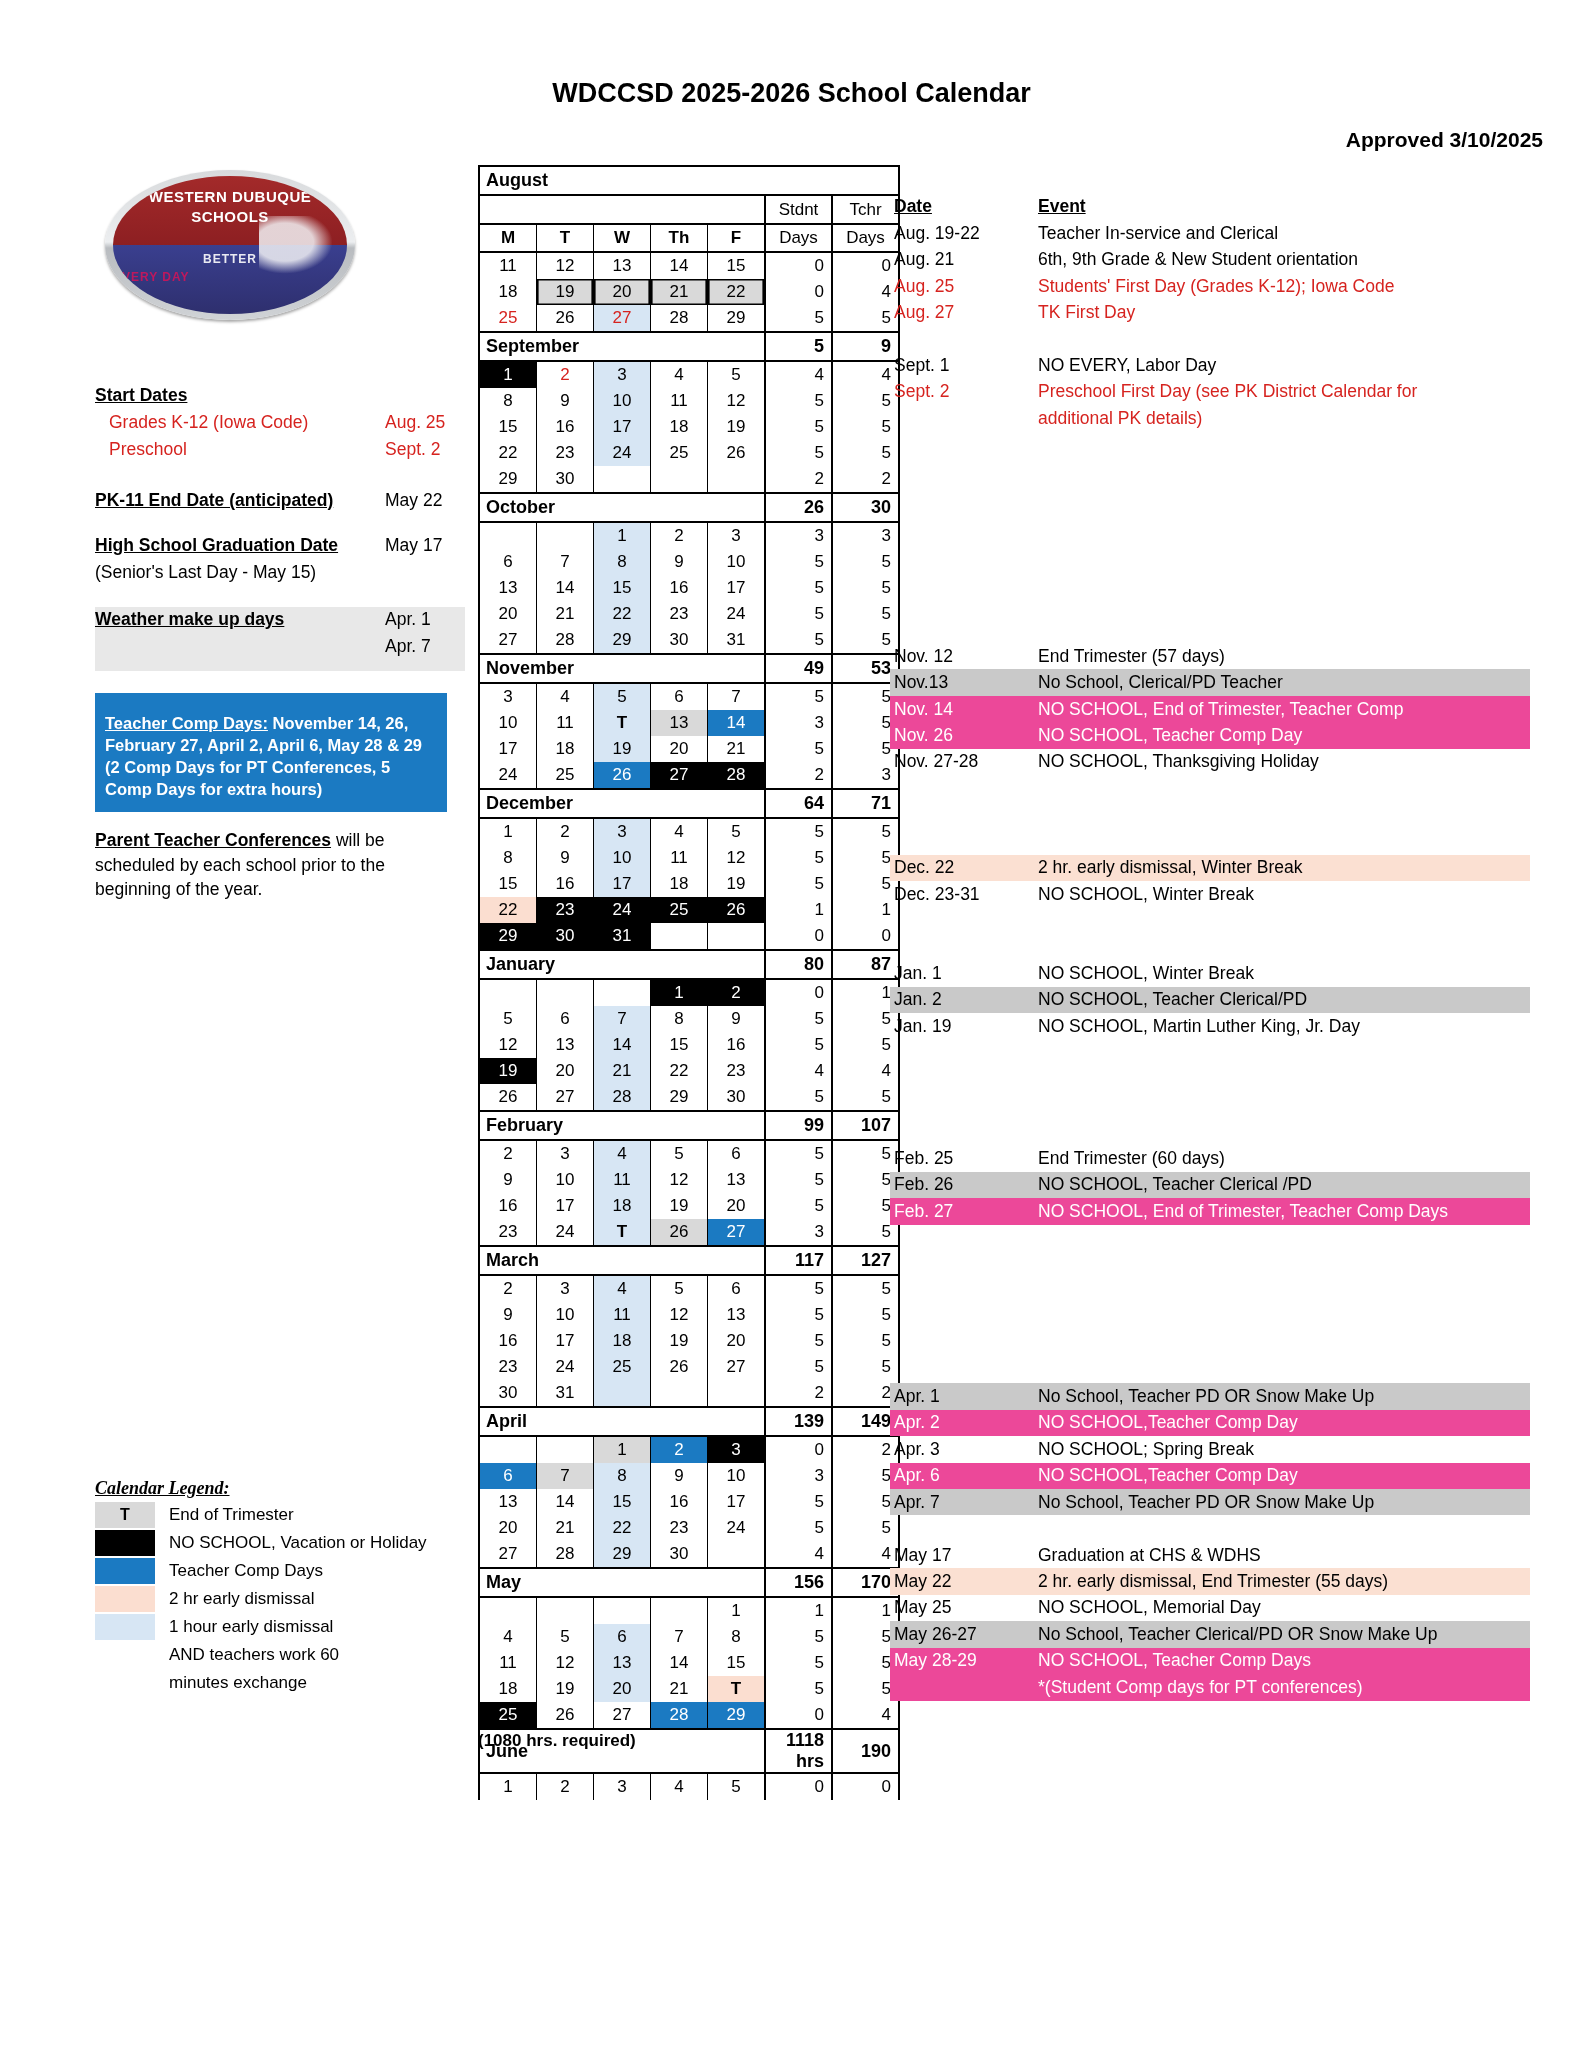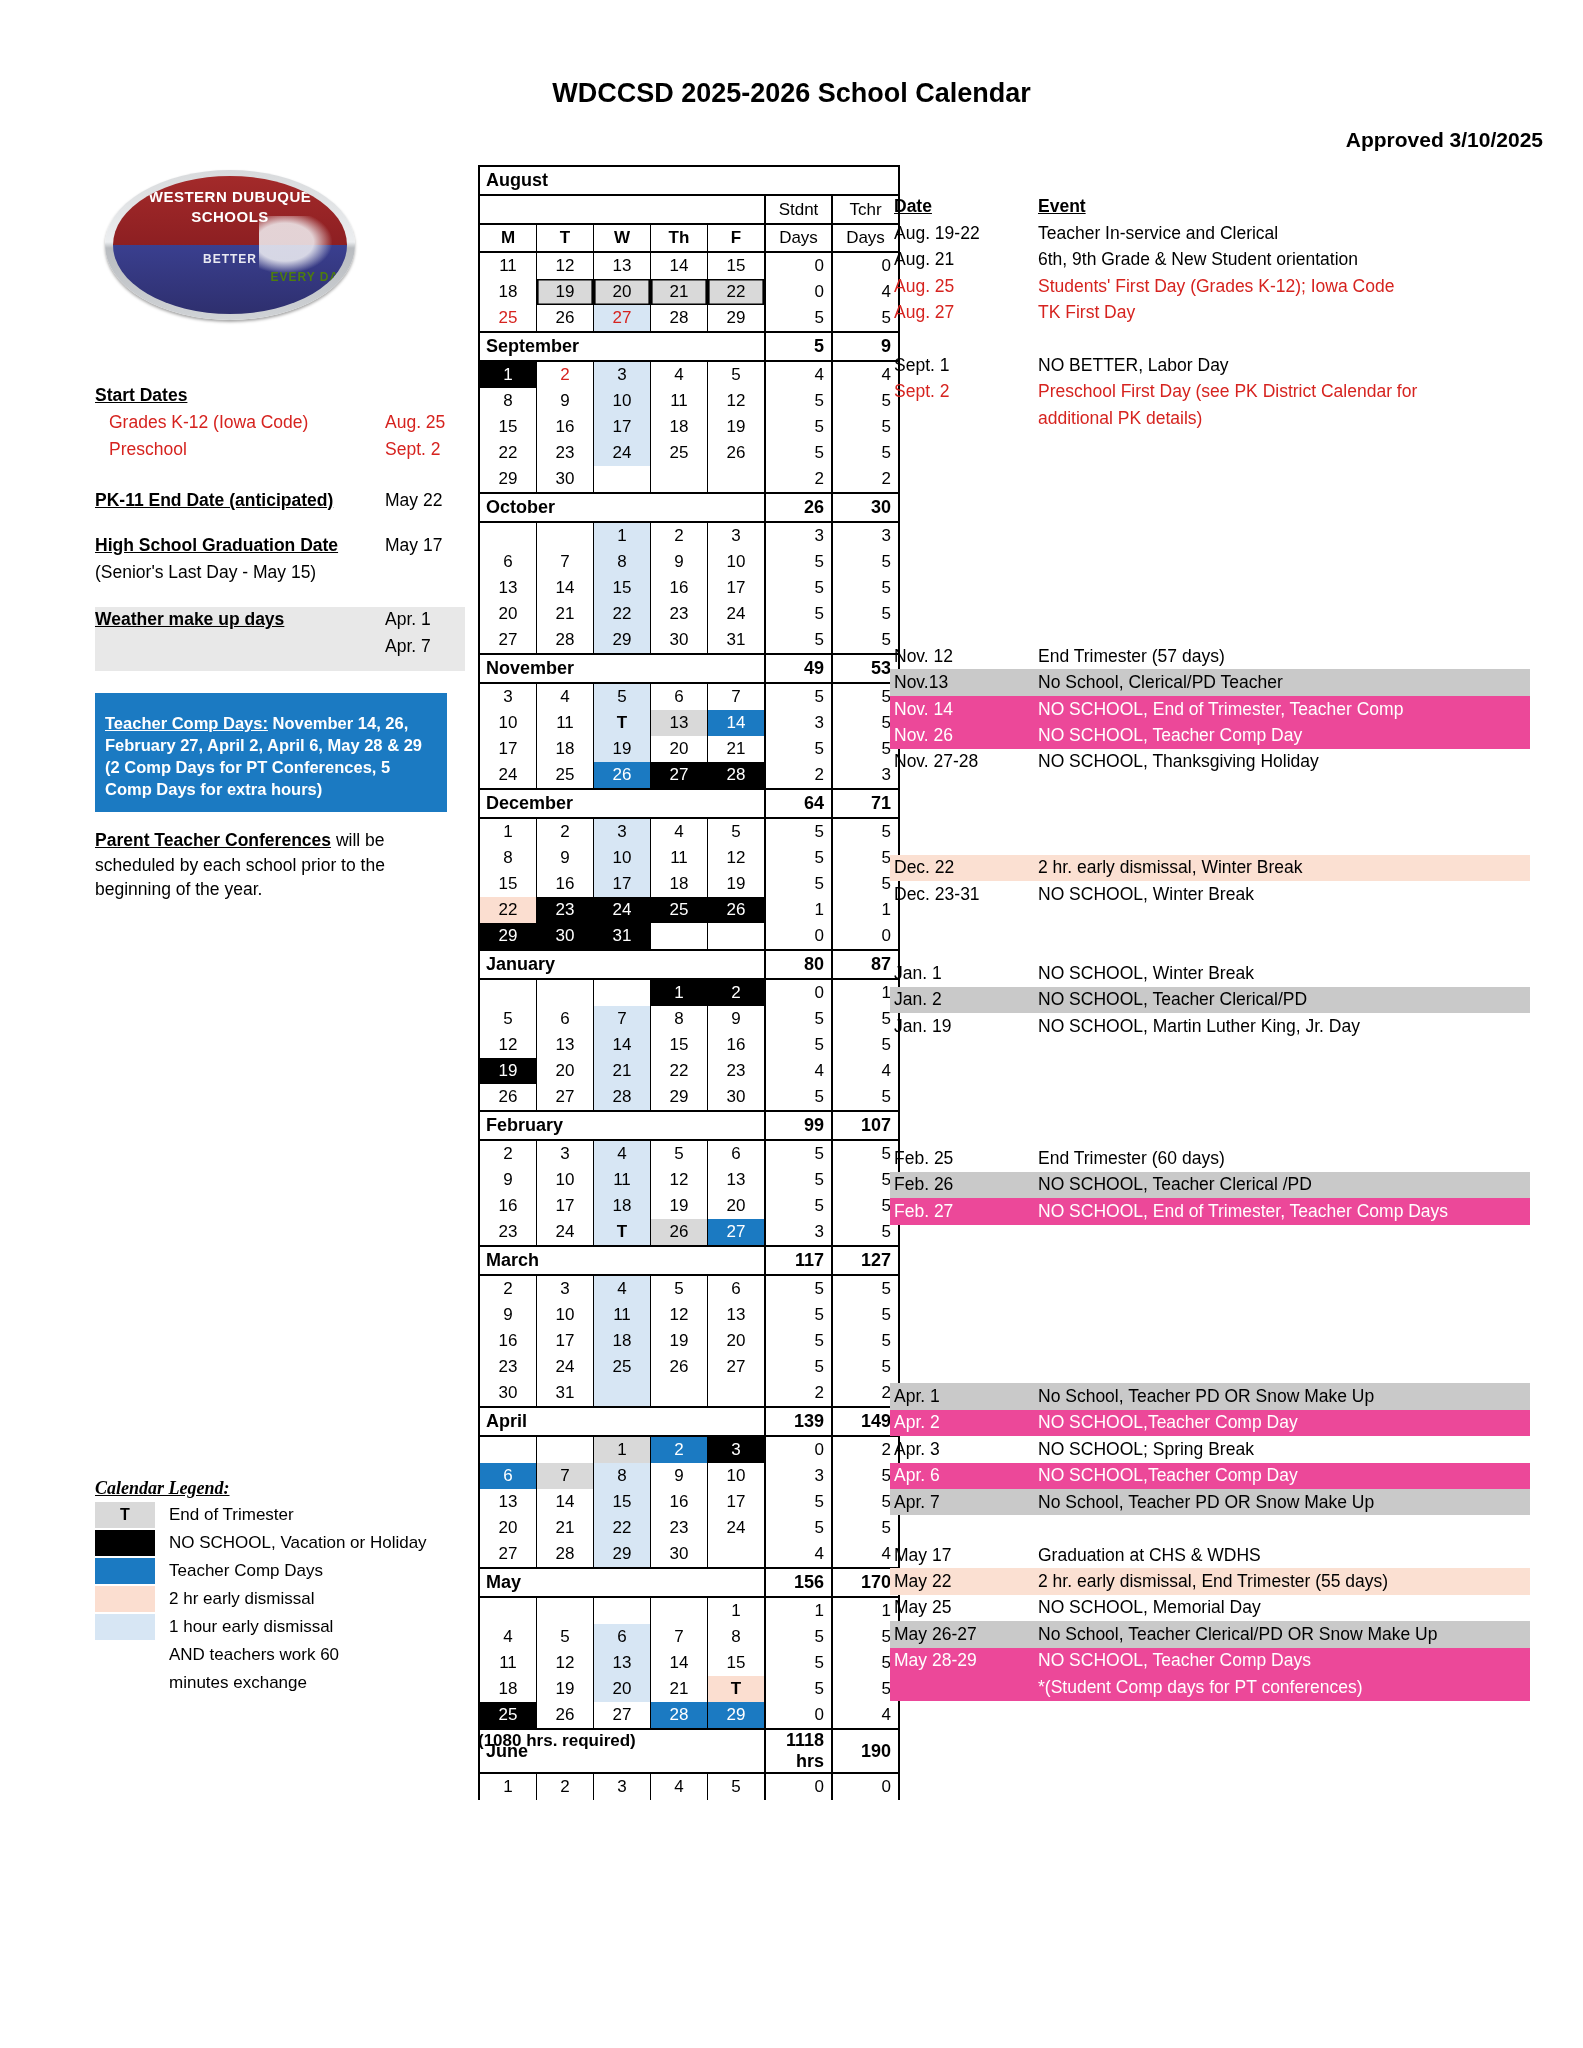--- a/index.html
+++ b/index.html
@@ -42,22 +42,22 @@
   .logo-bot {
     position:absolute; left:0; top:69px; width:234px; height:69px;
     background:linear-gradient(#3a3f8f,#2e2f6e);
   }
   .logo-l1 { position:absolute; left:0; top:12px; width:234px; text-align:center;
     color:#fff; font-size:15px; font-weight:bold; letter-spacing:.5px; }
   .logo-l2 { position:absolute; left:0; top:32px; width:234px; text-align:center;
     color:#fff; font-size:15px; font-weight:bold; letter-spacing:.5px; }
   .logo-l3 { position:absolute; left:0; top:76px; width:234px; text-align:center;
     color:#e9e9f2; font-size:12px; font-weight:bold; letter-spacing:1px; }
-  .logo-l4 { position:absolute; left:0; top:94px; width:234px; text-align:right;
-    color:#4d7c0f; font-size:12px; font-weight:bold; letter-spacing:1px; }
+  .logo-l4 { position:absolute; left:0; top:94px; width:234px; text-align:left;
+    color:#be185d; font-size:12px; font-weight:bold; letter-spacing:1px; }
   .logo-cat {
     position:absolute; right:14px; top:40px; width:74px; height:58px;
     background:radial-gradient(ellipse at 35% 45%, #f2f2f5 0 42%, rgba(242,242,245,0) 70%);
     opacity:.85;
   }
 
   
   .info { position:absolute; left:95px; top:385px; width:370px; font-size:17.5px; }
   .info-row { position:relative; min-height:27px; }
   .ul { text-decoration:underline; font-weight:bold; }
@@ -734,21 +734,21 @@
         <div class="ev-row e-red">
           <div class="ev-date">Aug. 27</div>
           <div class="ev-text">TK First Day</div>
         </div>
         <div class="ev-row ">
           <div class="ev-date"></div>
           <div class="ev-text"></div>
         </div>
         <div class="ev-row ">
           <div class="ev-date">Sept. 1</div>
-          <div class="ev-text">NO BETTER, Labor Day</div>
+          <div class="ev-text">NO EVERY, Labor Day</div>
         </div>
         <div class="ev-row e-red">
           <div class="ev-date">Sept. 2</div>
           <div class="ev-text">Preschool First Day (see PK District Calendar for</div>
         </div>
         <div class="ev-row e-red">
           <div class="ev-date"></div>
           <div class="ev-text">additional PK details)</div>
         </div>
         <div class="ev-row ">

